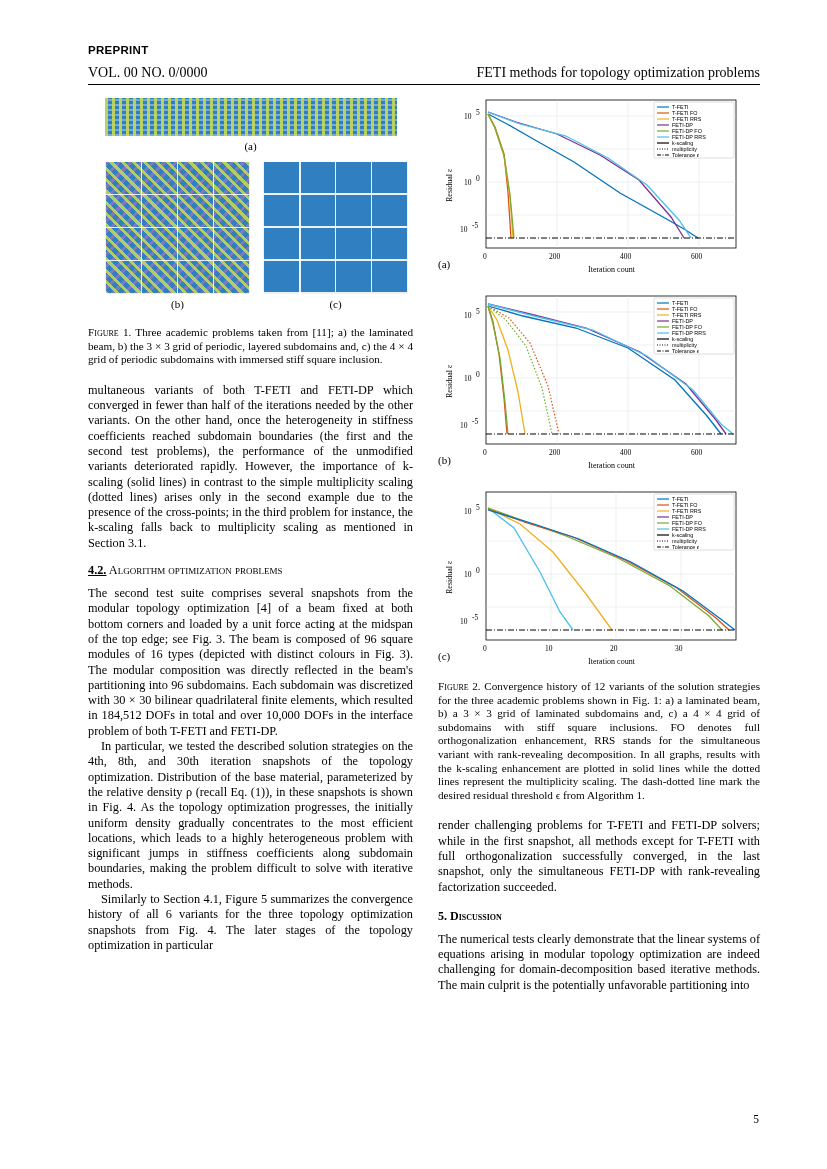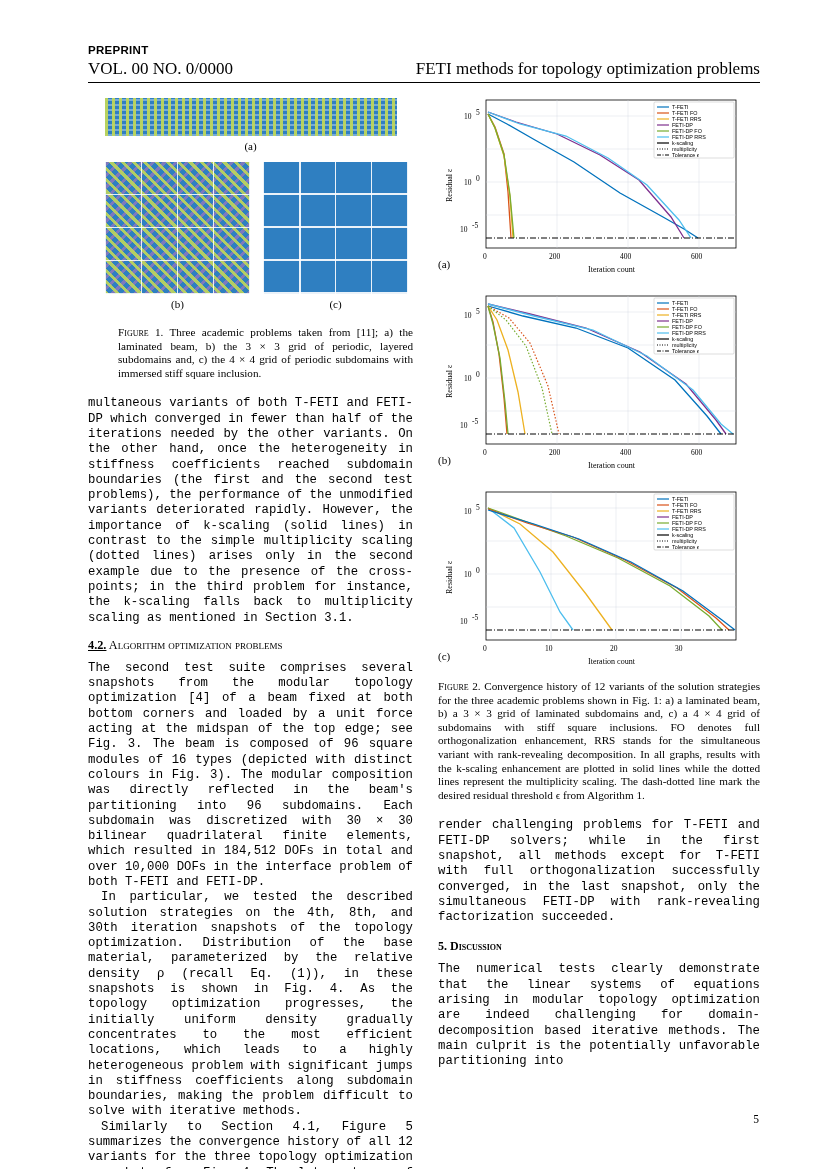--- a/index.html
+++ b/index.html
@@ -25,42 +25,41 @@
   .hdr .preprint {
     font-family: "Liberation Sans", sans-serif;
     font-weight: bold;
     font-size: 11.5px;
     letter-spacing: .3px;
   }
   .hdr .line2 {
     display: flex;
     justify-content: space-between;
     align-items: baseline;
-    font-size: 17px;
-    margin-top: 3px;
+    font-size: 14px;
+    margin-top: 9px;
     padding-bottom: 3px;
   }
   .hdr .rule {
     border-bottom: 1px solid #000;
     width: 100%;
   }
   .smallcaps { font-variant: small-caps; }
 
   
   .colL { position: absolute; left: 88px; top: 92px; width: 325px; }
   .colR { position: absolute; left: 438px; top: 92px; width: 322px; }
 
   p.body {
     font-size: 12.3px;
     line-height: 15.3px;
     text-align: justify;
     margin: 0 0 0 0;
     text-indent: 13px;
     hyphens: auto;
-    font-family: Liberation Mono, monospace;
   }
   p.body.noind { text-indent: 0; margin-top: 8px; }
   p.gap { margin-top: 9px; }
 
   .caption {
     font-size: 11.2px;
     line-height: 13.6px;
     text-align: justify;
     margin: 0;
   }
@@ -175,34 +174,34 @@
         <div class="periodic-pattern"></div>
         <div class="grid-lines"></div>
       </div>
       <div class="blk right">
         <div class="incl-pattern"></div>
       </div>
       <div class="sub-b">(b)</div>
       <div class="sub-c">(c)</div>
     </div>
 
-    <p class="caption" style="margin-top:6px;margin-left:30px;">
+    <p class="caption" style="margin-top:6px;">
       <span class="lbl">Figure 1.</span><span> Three academic problems taken from [11]; a) the laminated beam, b) the 3 × 3 grid of periodic, layered subdomains and, c) the 4 × 4 grid of periodic subdomains with immersed stiff square inclusion.</span>
     </p>
 
     <p class="body noind gap" style="margin-top:16px;">multaneous variants of both T-FETI and FETI-DP which converged in fewer than half of the iterations needed by the other variants. On the other hand, once the heterogeneity in stiffness coefficients reached subdomain boundaries (the first and the second test problems), the performance of the unmodified variants deteriorated rapidly. However, the importance of k-scaling (solid lines) in contrast to the simple multiplicity scaling (dotted lines) arises only in the second example due to the presence of the cross-points; in the third problem for instance, the k-scaling falls back to multiplicity scaling as mentioned in Section 3.1.</p>
 
     <h3 class="sec">
       <b>4.2.</b>
       <span>Algorithm optimization problems</span>
     </h3>
 
     <p class="body noind">The second test suite comprises several snapshots from the modular topology optimization [4] of a beam fixed at both bottom corners and loaded by a unit force acting at the midspan of the top edge; see Fig. 3. The beam is composed of 96 square modules of 16 types (depicted with distinct colours in Fig. 3). The modular composition was directly reflected in the beam's partitioning into 96 subdomains. Each subdomain was discretized with 30 × 30 bilinear quadrilateral finite elements, which resulted in 184,512 DOFs in total and over 10,000 DOFs in the interface problem of both T-FETI and FETI-DP.</p>
     <p class="body">In particular, we tested the described solution strategies on the 4th, 8th, and 30th iteration snapshots of the topology optimization. Distribution of the base material, parameterized by the relative density ρ (recall Eq. (1)), in these snapshots is shown in Fig. 4. As the topology optimization progresses, the initially uniform density gradually concentrates to the most efficient locations, which leads to a highly heterogeneous problem with significant jumps in stiffness coefficients along subdomain boundaries, making the problem difficult to solve with iterative methods.</p>
-    <p class="body">Similarly to Section 4.1, Figure 5 summarizes the convergence history of all 12 variants for the three topology optimization snapshots from Fig. 4. The later stages of the topology optimization in particular</p>
+    <p class="body">Similarly to Section 4.1, Figure 5 summarizes the convergence history of all 6 variants for the three topology optimization snapshots from Fig. 4. The later stages of the topology optimization in particular</p>
   </div>
 
   <div class="colR">
 
     <div class="fig2">
 
       <div class="chartbox">
         <svg class="plot" width="322" height="192" viewBox="0 0 322 192">
 
           <rect x="48" y="8" width="250" height="148" fill="#ffffff" stroke="#000" stroke-width=".8"></rect>

